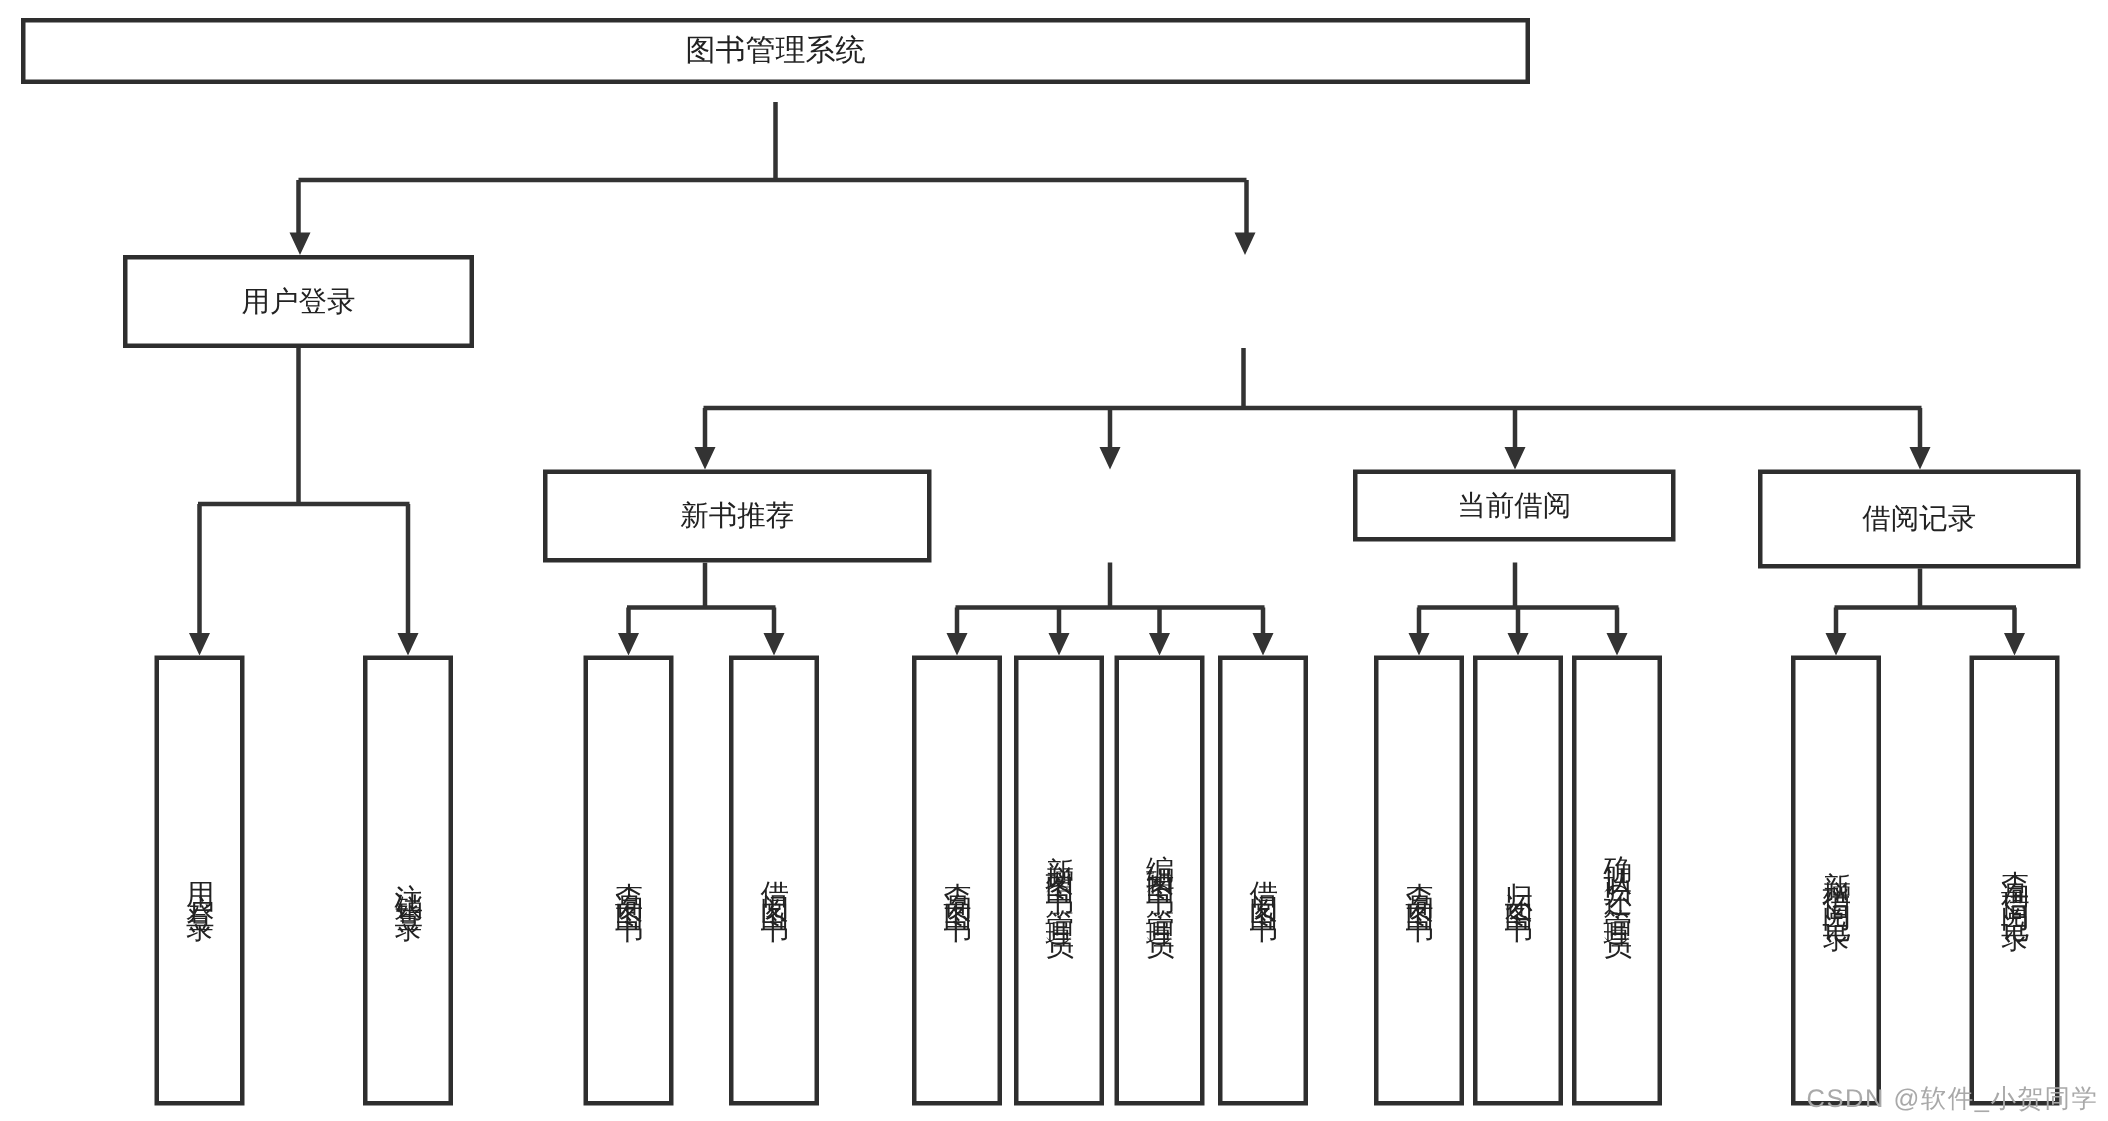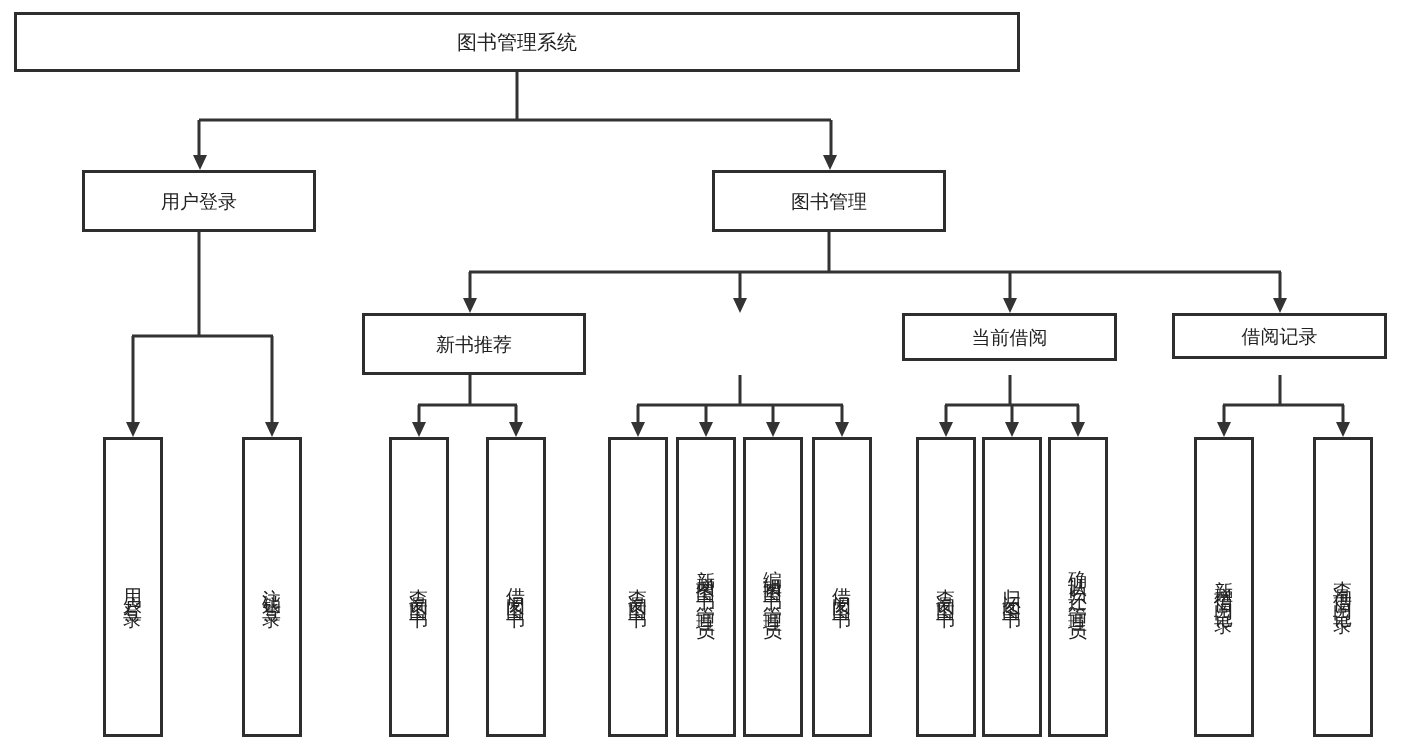--- a/index.html
+++ b/index.html
@@ -41,38 +41,35 @@
          M1280 375V406 M1223 405H1344 M1224 405V424 M1343 405V424"></path>
     <path fill="#333333" stroke="none" d="M193 155h14L200 170z M823 155h14L830 170z
          M126 422h14L133 437z M265 422h14L272 437z
          M463 298h14L470 313z M733 298h14L740 313z M1003 298h14L1010 313z M1273 298h14L1280 313z
          M412 422h14L419 437z M509 422h14L516 437z
          M631 422h14L638 437z M699 422h14L706 437z M766 422h14L773 437z M835 422h14L842 437z
          M939 422h14L946 437z M1005 422h14L1012 437z M1071 422h14L1078 437z
          M1217 422h14L1224 437z M1336 422h14L1343 437z"></path>
   </svg>
 
-  <div class="hbox root" style="left:14px;top:12px;width:1006px;height:60px">
+  <div class="hbox root" style="left:14px;top:12px;width:1006px;height:44px">
     <span>图书管理系统</span>
   </div>
 
   <div class="hbox" style="left:82px;top:170px;width:234px;height:62px">
     <span>用户登录</span>
   </div>
-  <div class="hbox" style="left:712px;top:170px;width:234px;height:62px">
-    <span>图书管理</span>
-  </div>
 
-  <div class="hbox" style="left:362px;top:313px;width:224px;height:62px">
+  <div class="hbox" style="left:362px;top:313px;width:259px;height:62px">
     <span>新书推荐</span>
   </div>
   <div class="hbox" style="left:902px;top:313px;width:215px;height:48px">
     <span>当前借阅</span>
   </div>
-  <div class="hbox" style="left:1172px;top:313px;width:215px;height:46px">
+  <div class="hbox" style="left:1172px;top:313px;width:215px;height:66px">
     <span>借阅记录</span>
   </div>
 
   <div class="vbox" style="left:103px">
     <span>用户登录</span>
   </div>
   <div class="vbox" style="left:242px">
     <span>注销登录</span>
   </div>
   <div class="vbox" style="left:389px">
@@ -102,13 +99,14 @@
   <div class="vbox" style="left:1048px">
     <span>确认归还（管理员）</span>
   </div>
   <div class="vbox" style="left:1194px">
     <span>新增借阅记录</span>
   </div>
   <div class="vbox" style="left:1313px">
     <span>查询借阅记录</span>
   </div>
 
+  <div class="watermark">CSDN @软件_小贺同学</div>
 </div>
 
 </body></html>

